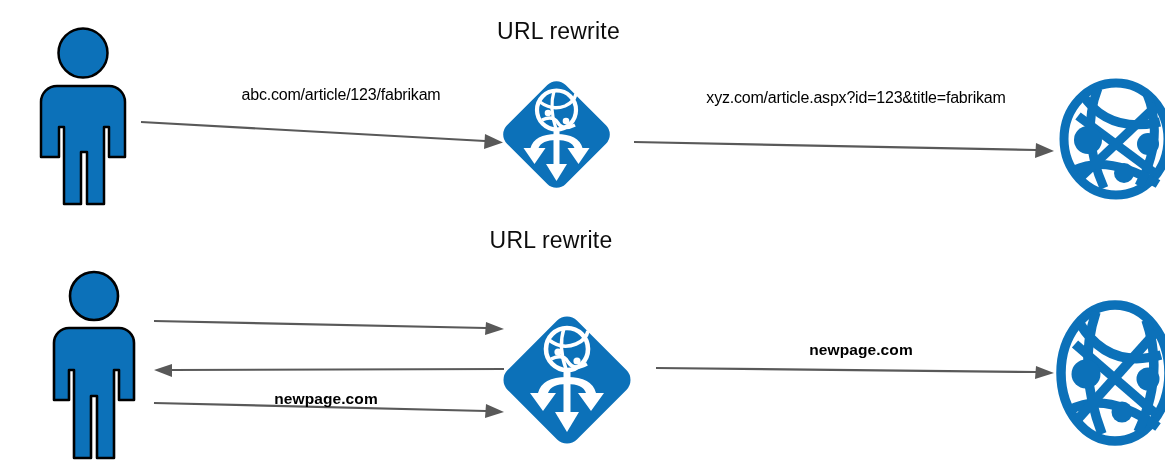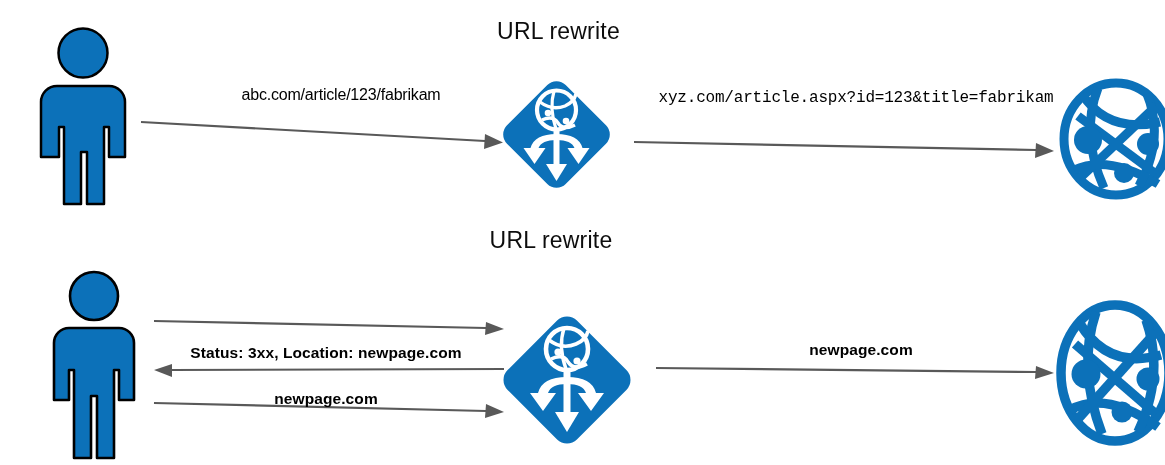--- a/index.html
+++ b/index.html
@@ -96,21 +96,21 @@
 
       <path d="M62.5,62 q22,0 26,14 l7,0 l-11,16 l-11,-16 l7,0 q-3,-8 -18,-8 z"></path>
     </g>
   </svg>
 
   <svg class="arrow-svg" style="left:598px; top:136px;" width="420" height="24" viewBox="0 0 420 24">
     <line x1="0" y1="6" x2="402" y2="14" stroke="#595959" stroke-width="2.2"></line>
     <polygon points="402,7 420,15 401,22" fill="#595959"></polygon>
   </svg>
 
-  <div class="arrow-label lbl-regular" style="left:620px; top:89px; width:400px;font-family:Liberation Mono, monospace;">xyz.com/article.aspx?id=123&amp;title=fabrikam</div>
+  <div class="arrow-label lbl-regular" style="left:620px; top:89px; width:400px;">xyz.com/article.aspx?id=123&amp;title=fabrikam</div>
 
   <svg class="icon-svg" style="left:1016px; top:78px;" width="132" height="122" viewBox="0 0 132 122" aria-label="web server">
     <g fill="none" stroke="#0c71b9" stroke-width="9">
       <ellipse cx="64" cy="61" rx="52" ry="56"></ellipse>
       <path d="M30,16 q26,40 78,28"></path>
       <path d="M22,92 q34,-16 84,14"></path>
       <path d="M46,10 q-18,46 6,100"></path>
       <path d="M95,16 q18,44 -8,92"></path>
       <path d="M26,38 L104,96"></path>
       <path d="M104,28 L28,100"></path>
@@ -131,21 +131,20 @@
     <line x1="0" y1="3" x2="332" y2="10" stroke="#595959" stroke-width="2.2"></line>
     <polygon points="332,4 350,11 331,17" fill="#595959"></polygon>
   </svg>
 
 
   <svg class="arrow-svg" style="left:118px; top:363px;" width="350" height="20" viewBox="0 0 350 20">
     <line x1="18" y1="7" x2="350" y2="6" stroke="#595959" stroke-width="2.2"></line>
     <polygon points="18,1 18,14 0,7" fill="#595959"></polygon>
   </svg>
 
-  <div class="arrow-label lbl-bold" style="left:118px; top:344px; width:344px;">Status: 3xx, Location: newpage.com</div>
 
   <svg class="arrow-svg" style="left:118px; top:400px;" width="350" height="20" viewBox="0 0 350 20">
     <line x1="0" y1="3" x2="332" y2="11" stroke="#595959" stroke-width="2.2"></line>
     <polygon points="332,4 350,12 331,18" fill="#595959"></polygon>
   </svg>
 
   <div class="arrow-label lbl-bold" style="left:130px; top:390px; width:320px;">newpage.com</div>
 
   <svg class="icon-svg" style="left:464px; top:296px;" width="134" height="168" viewBox="0 0 134 168" aria-label="url redirect module">
     <rect x="18" y="35" width="98" height="98" rx="14" ry="14" transform="rotate(45 67 84)" fill="#0c71b9"></rect>

